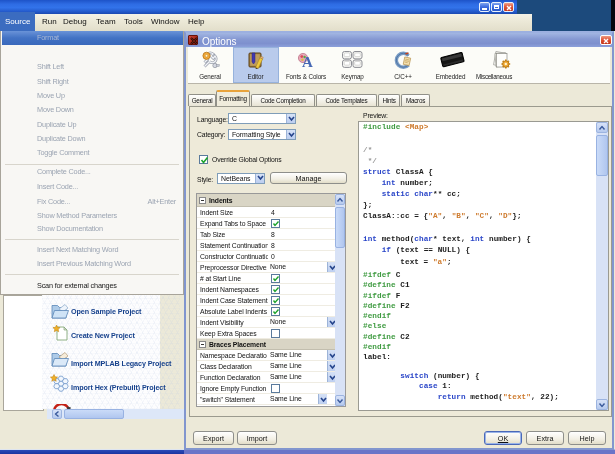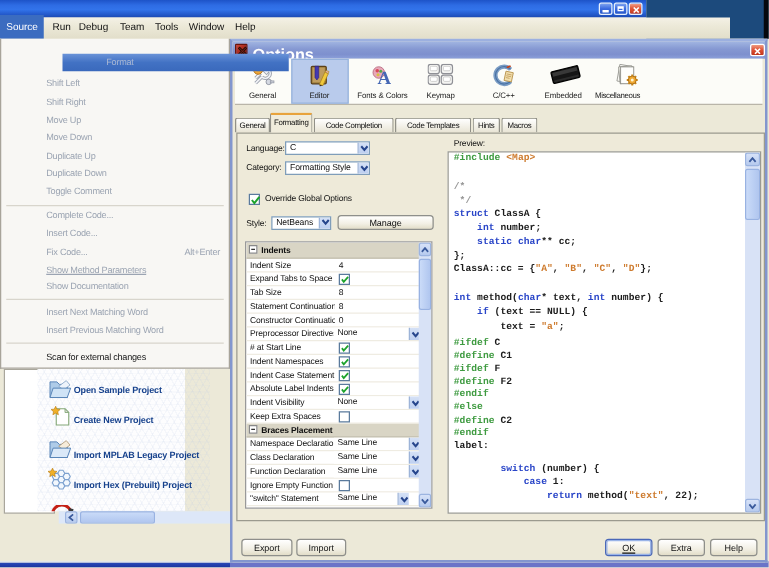--- a/index.html
+++ b/index.html
@@ -13,31 +13,31 @@
 .winbtn { position:absolute; top:2px; width:11px; height:10px; border-radius:2px;
   border:1px solid #e8f0fc; font-size:7px; color:#fff; text-align:center; line-height:8px;
   background:linear-gradient(180deg,#7da2ef 0%,#3a6ae0 50%,#2858c8 100%); }
 #btnclose { background:linear-gradient(180deg,#f0a088 0%,#e0573a 45%,#c03820 100%); }
 
 
 #desktop { left:517px; top:0; width:98px; height:31px; background:#1c4a7c; }
 #blackedge { left:611px; top:0; width:4px; height:31px; background:#05080e; }
 
 
-#menubar { left:0; top:14px; width:584px; height:17px;
+#menubar { left:0; top:14px; width:532px; height:17px;
   background:linear-gradient(180deg,#f4f1e6 0%,#ece9d8 40%,#e2deca 100%);
   font-size:8px; color:#111; }
 .mitem { position:absolute; top:0; height:17px; line-height:16px; padding:0 5px; }
 #msrc { left:0; top:-2px; height:19px; line-height:20px; background:#3b6cc0; color:#fff; }
 
 
 #idelow { left:0; top:295px; width:185px; height:154px; background:#ece9d8; }
 #projpanel { left:3px; top:0px; width:41px; height:116px; background:#fff;
   border:1px solid #a9a69b; }
-#startpage { left:30px; top:0px; width:118px; height:114px; background:#fdfdfe; }
+#startpage { left:42px; top:0px; width:118px; height:114px; background:#fdfdfe; }
 #sphatch { left:0; top:0; width:138px; height:114px;
   background:
    repeating-linear-gradient(60deg, rgba(185,200,228,.12) 0 1px, transparent 1px 5px),
    repeating-linear-gradient(-60deg, rgba(185,200,228,.12) 0 1px, transparent 1px 5px),
    repeating-linear-gradient(0deg, rgba(185,200,228,.08) 0 1px, transparent 1px 5px);
 }
 .splink { position:absolute; left:29px; font-size:7.2px; font-weight:bold; color:#16418c;
   white-space:nowrap; letter-spacing:-0.1px; }
 #spscroll { left:47px; top:114px; width:138px; height:10px; background:#dde7f8; }
 #spstatus { left:0px; top:124px; width:185px; height:30px; background:#ece9d8; }
@@ -46,21 +46,21 @@
 #bstripL { left:0; top:449px; width:184px; height:5px; border-top:1px solid #dde4f0;
   background:linear-gradient(180deg,#2a4ab8 0%,#1a33a0 100%); }
 #bstripR { left:184px; top:449px; width:431px; height:5px; border-top:1px solid #aeb6e0;
   background:#6a74c8; }
 
 
 #dialog { left:184px; top:31px; width:430px; height:419px;
   background:#ece9d8; border:2px solid #8296ce; border-top:2px solid #9cb0e0; }
 #dtitle { left:0px; top:0px; width:426px; height:14px;
   background:linear-gradient(180deg,#a2b6e2 0%,#8598d2 45%,#7e90ce 75%,#8ca0da 100%);
-  color:#fff; font-size:13px; font-weight:bold; }
+  color:#fff; font-size:10px; font-weight:normal; }
 #dclose { left:414px; top:2px; width:12px; height:10px; border-radius:2px; border:1px solid #fff;
   background:linear-gradient(180deg,#ef9a80 0%,#dd4f33 50%,#c23418 100%);
   color:#fff; font-size:7px; line-height:8px; text-align:center; }
 #dicon { left:2px; top:2px; width:10px; height:10px; background:linear-gradient(135deg,#d04838 0%,#a02418 60%,#801408 100%); border-radius:1px; border:1px solid #6a140c; }
 
 
 #dtoolbar { left:2px; top:14px; width:422px; height:37px; background:#fcfcf8;
   border-bottom:1px solid #b9b5a9; }
 #edsel { left:45px; top:0px; width:46px; height:36px; background:#b9cbec; border:1px solid #96b2dc; }
 .dlabel { position:absolute; font-size:6.3px; letter-spacing:-0.1px; color:#222; text-align:center; top:26px; }
@@ -509,32 +509,32 @@
   </div>
 
   <div class="btn" style="left:7px;top:398px;width:41px;height:14px;line-height:13px;">Export</div>
   <div class="btn" style="left:51px;top:398px;width:40px;height:14px;line-height:13px;">Import</div>
   <div class="btn" style="left:298px;top:398px;width:38px;height:14px;line-height:13px;border-color:#4a68b8;box-shadow:0 0 0 1px #9ab4e8 inset;text-decoration:underline;">OK</div>
   <div class="btn" style="left:340px;top:398px;width:38px;height:14px;line-height:13px;">Extra</div>
   <div class="btn" style="left:382px;top:398px;width:38px;height:14px;line-height:13px;">Help</div>
 </div>
 
 <div class="abs" id="menu">
-  <div class="mrow" id="mformat" style="top:12px;margin-left:48px;">Format</div>
+  <div class="mrow" id="mformat" style="top:0px;">Format</div>
   <div class="mrow" style="top:29px;">Shift Left</div>
   <div class="mrow" style="top:44px;">Shift Right</div>
   <div class="mrow" style="top:58px;">Move Up</div>
   <div class="mrow" style="top:72px;">Move Down</div>
   <div class="mrow" style="top:87px;">Duplicate Up</div>
   <div class="mrow" style="top:101px;">Duplicate Down</div>
   <div class="mrow" style="top:115px;">Toggle Comment</div>
   <div class="msep" style="top:133px;"></div>
   <div class="mrow" style="top:134px;">Complete Code...</div>
   <div class="mrow" style="top:149px;">Insert Code...</div>
   <div class="mrow" style="top:164px;">Fix Code...<span class="mshort">Alt+Enter</span></div>
-  <div class="mrow" style="top:178px;text-decoration:underline;">Show Method Parameters</div>
+  <div class="mrow" style="top:178px;">Show Method Parameters</div>
   <div class="mrow" style="top:191px;">Show Documentation</div>
   <div class="msep" style="top:208px;"></div>
   <div class="mrow" style="top:212px;">Insert Next Matching Word</div>
   <div class="mrow" style="top:226px;">Insert Previous Matching Word</div>
   <div class="msep" style="top:243px;"></div>
   <div class="mrow mblack" style="top:248px;">Scan for external changes</div>
 </div>
 
 </body></html>

